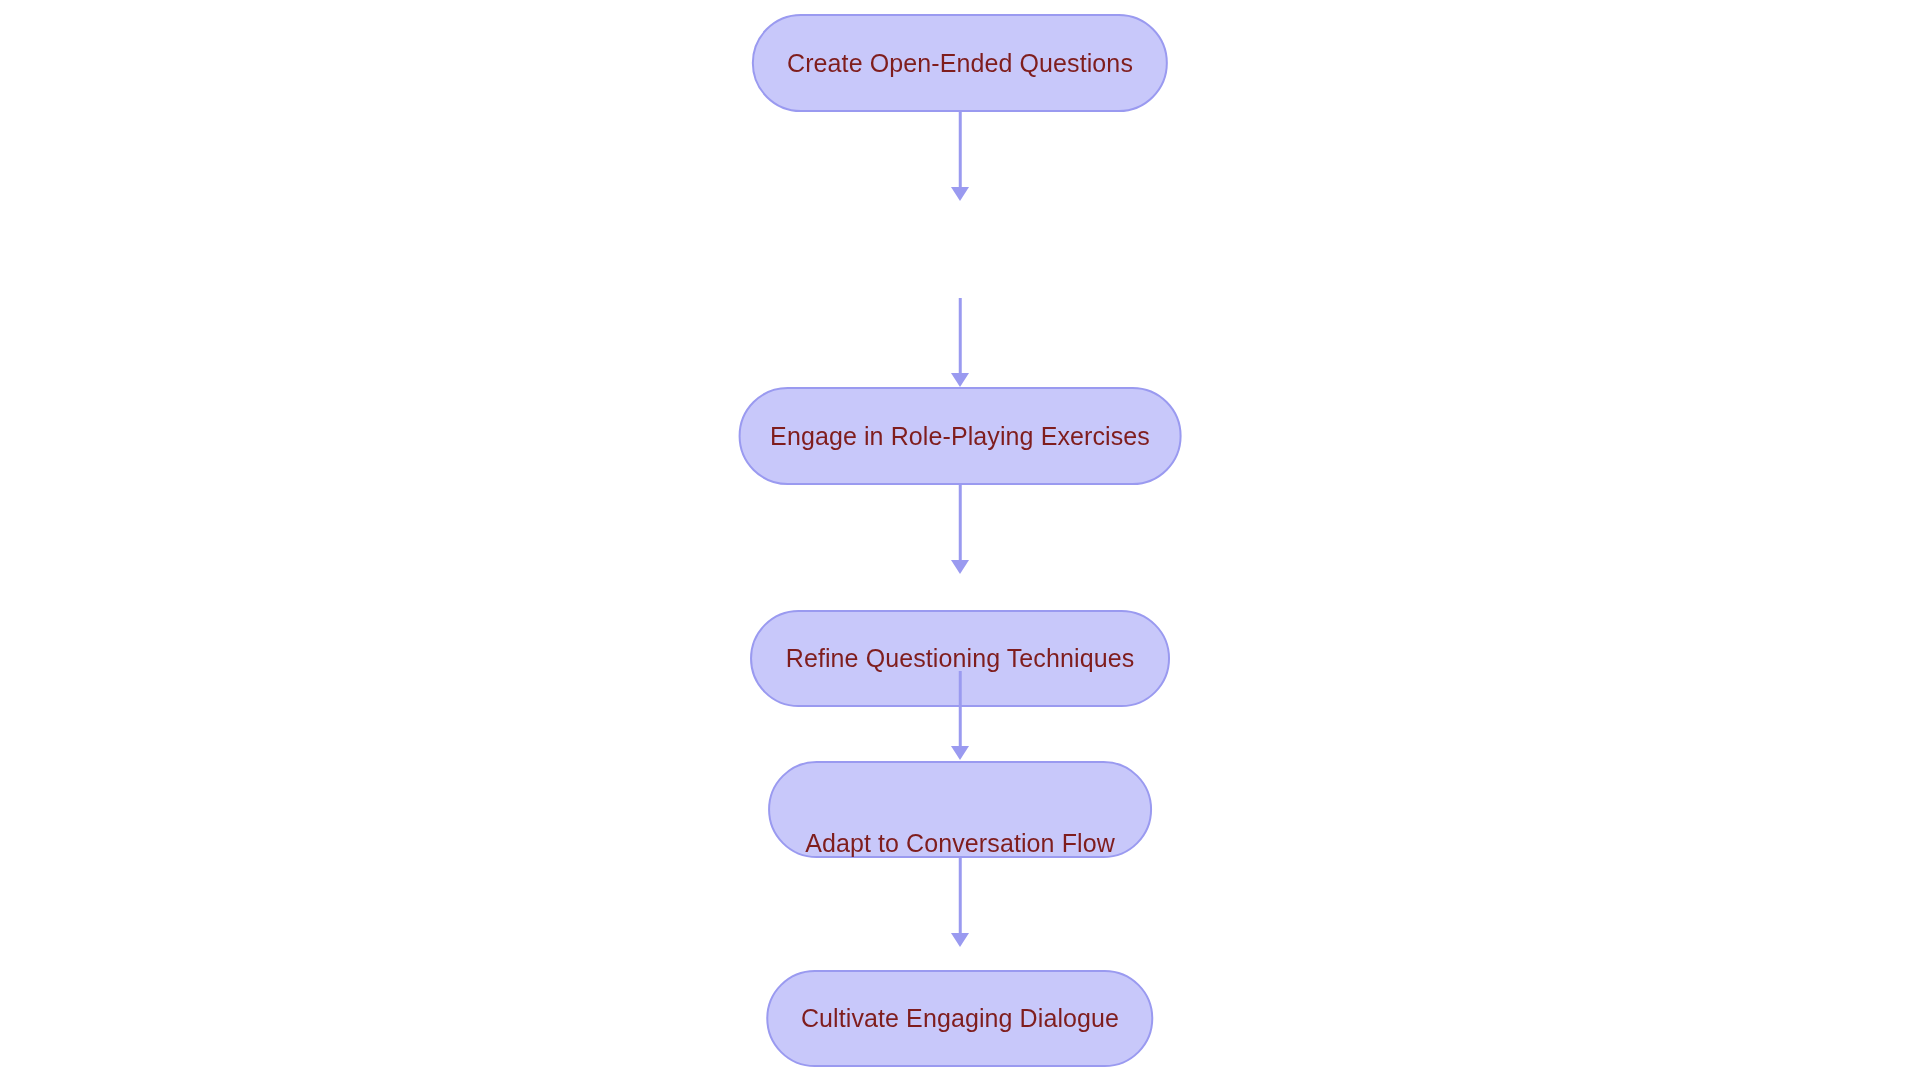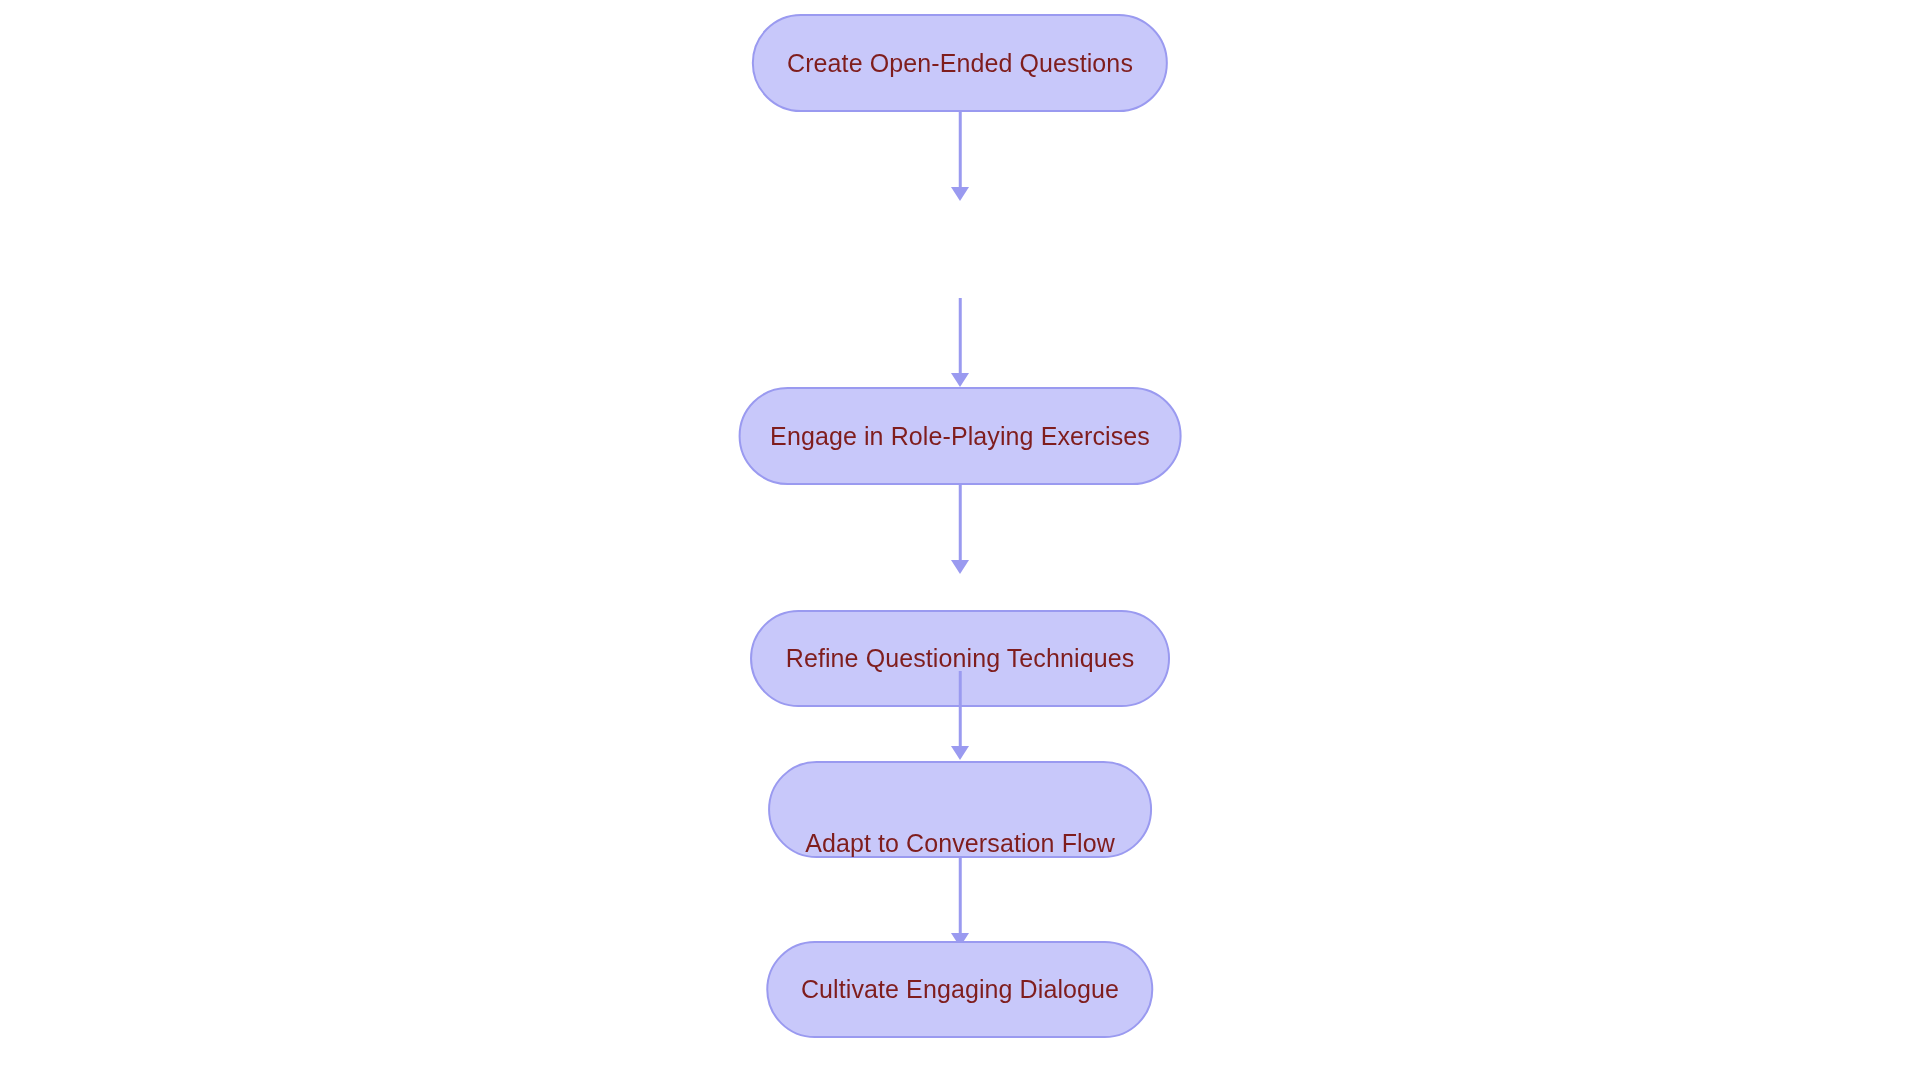--- a/index.html
+++ b/index.html
@@ -115,17 +115,17 @@
 
   <div class="node" style="top: 760.507px; height: 97.47px; width: 383.863px; align-items: flex-end;">
     <span class="node-label">Adapt to Conversation Flow</span>
   </div>
 
   <div class="connector" style="top: 857.977px; height: 89.0467px;">
     <div class="stem" style="height: 76.0467px;"></div>
     <div class="head"></div>
   </div>
 
-  <div class="node" style="top: 941px; height: 97.47px; width: 387.473px;">
+  <div class="node" style="top: 970px; height: 97.47px; width: 387.473px;">
     <span class="node-label">Cultivate Engaging Dialogue</span>
   </div>
 
 </div>
 
 </body></html>

